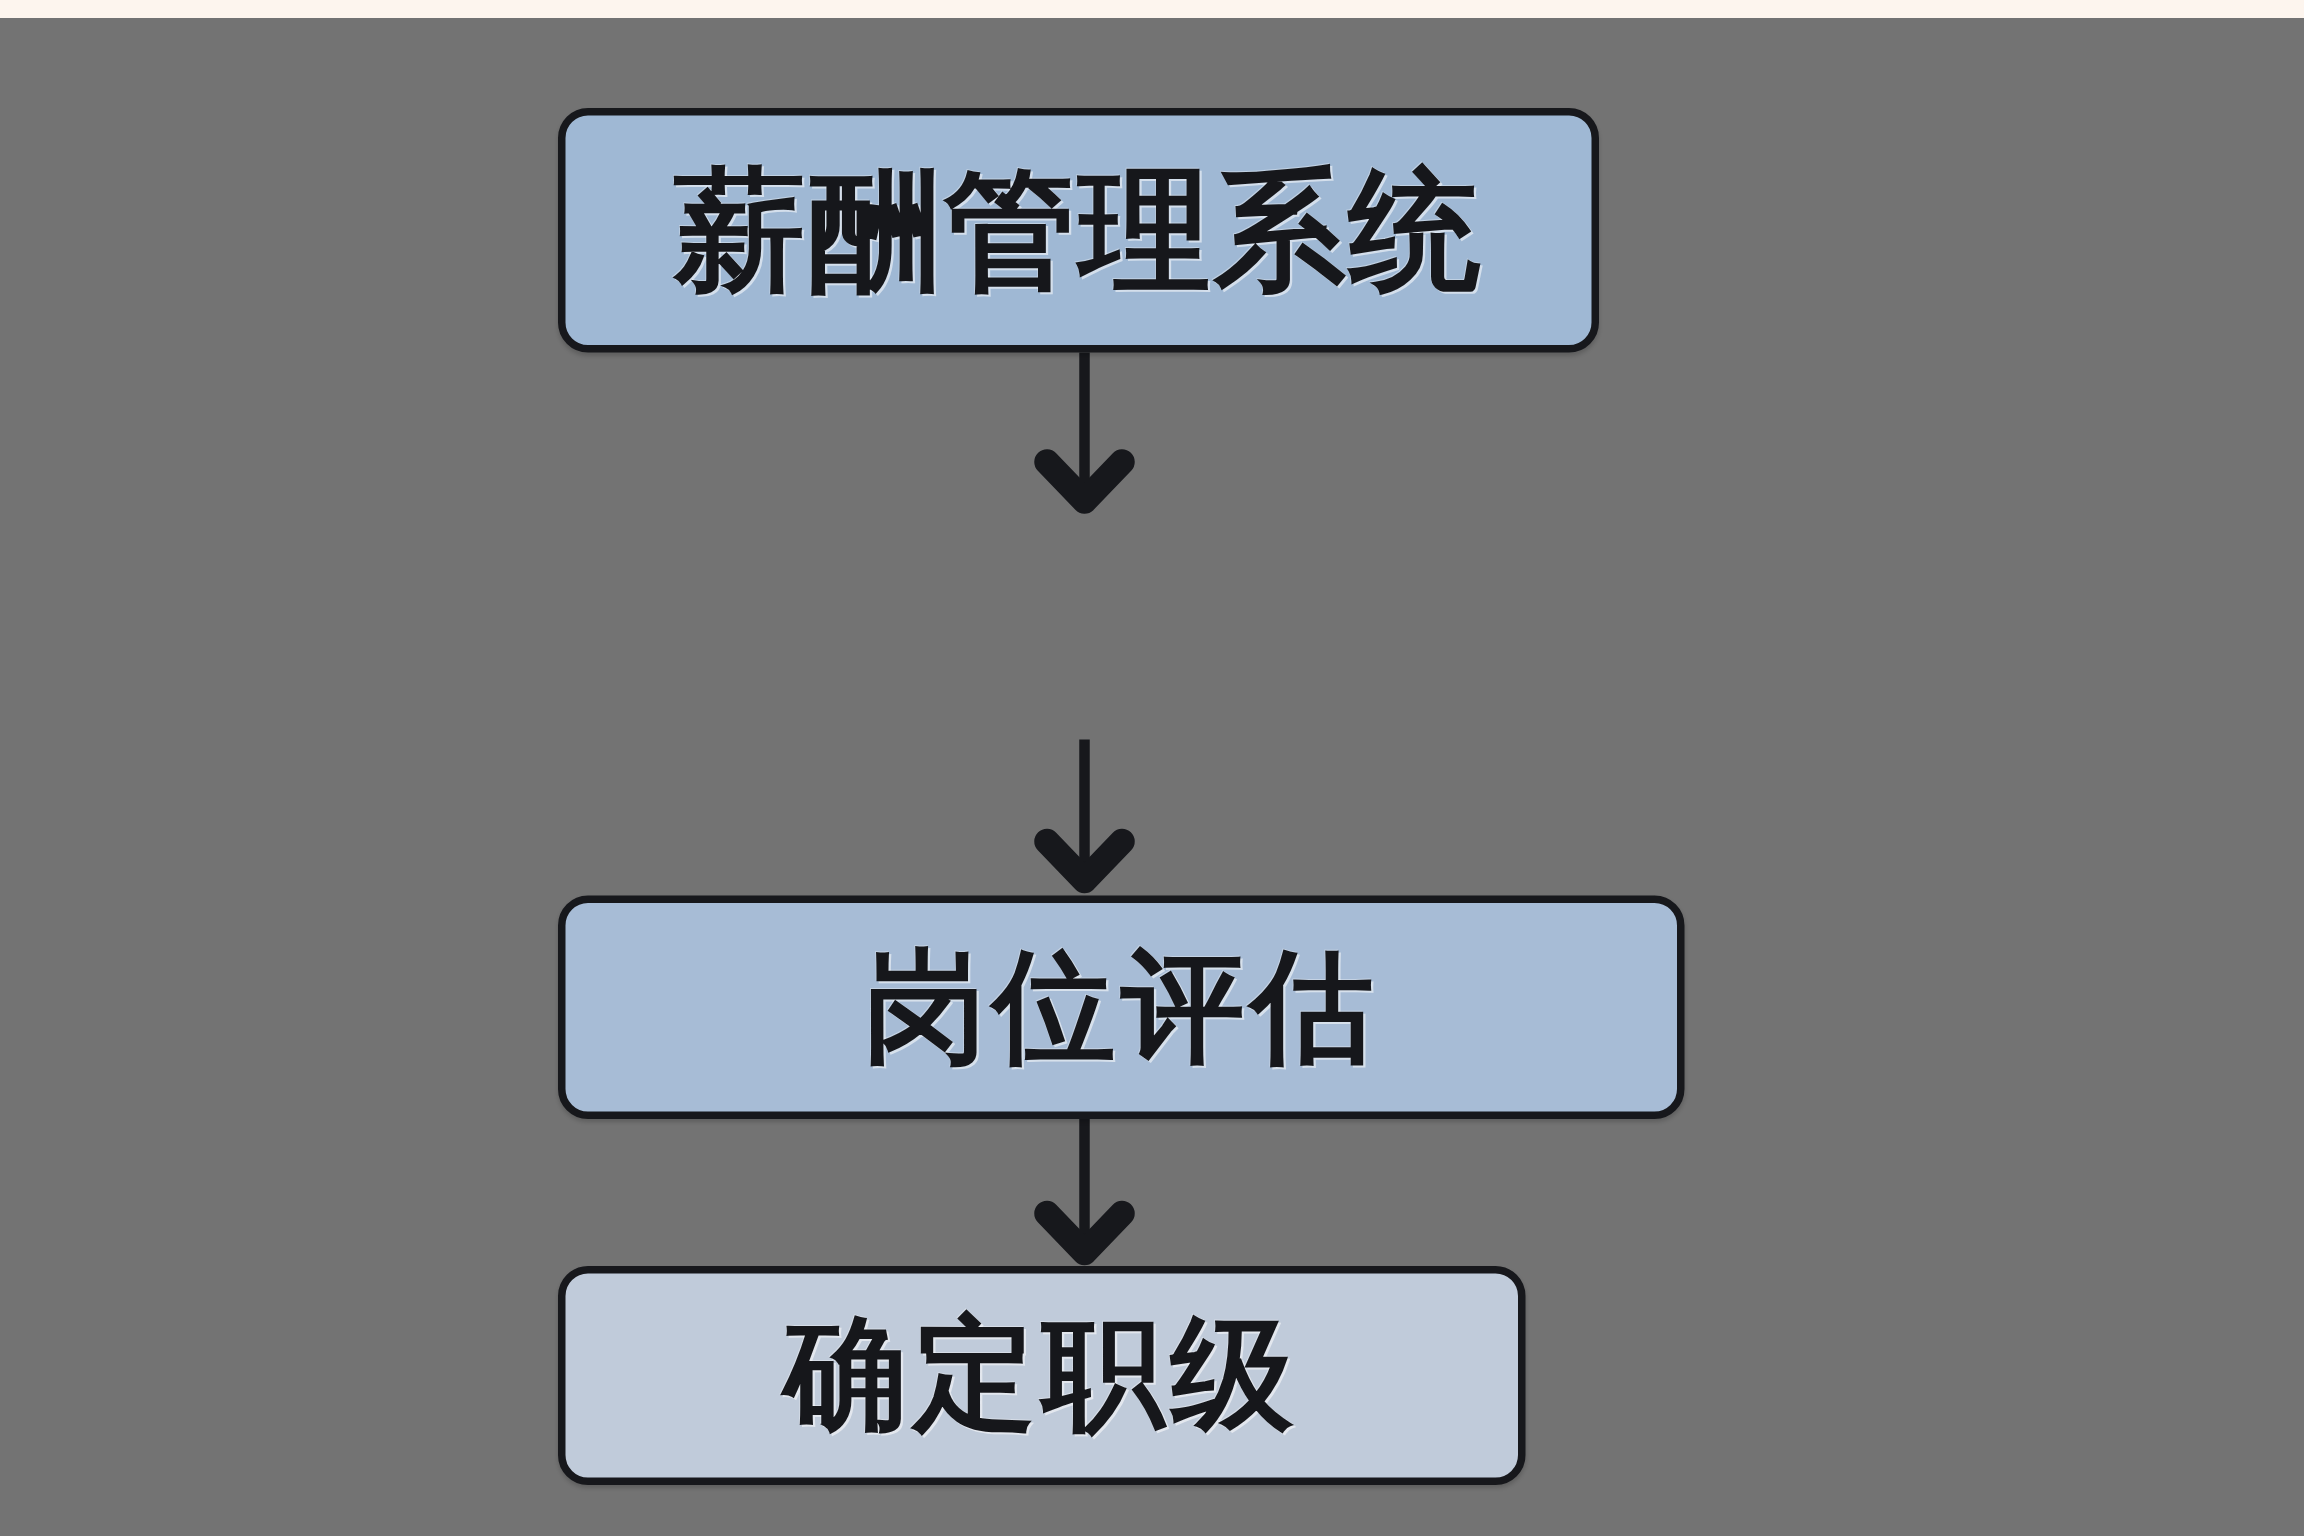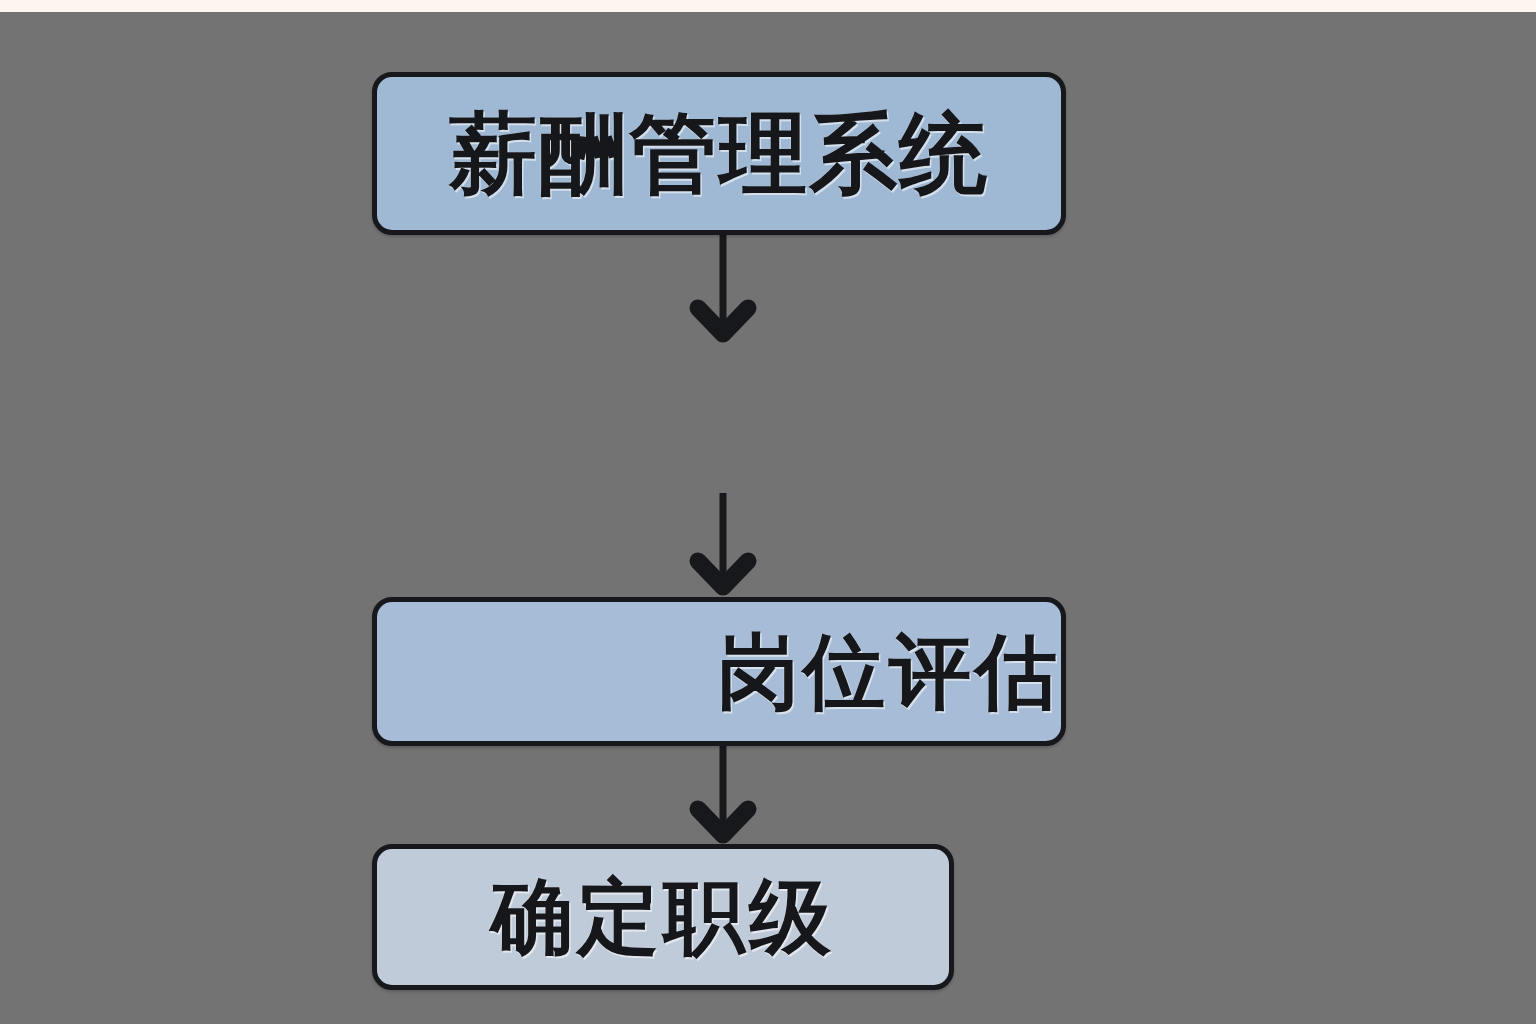--- a/index.html
+++ b/index.html
@@ -37,22 +37,22 @@
     line-height: 1;
     white-space: nowrap;
     text-shadow:
        1.5px 1.5px 0 rgba(255,255,255,0.55),
       -0.5px -0.5px 0 rgba(255,255,255,0.35);
   }
 
   
   #node-1 { left: 372px; top:  60px; width: 694px; height: 163px; background: #9fb8d4; }
   #node-2 { left: 372px; top: 333px; width: 694px; height: 148px; background: #c3cedd; }
-  #node-3 { left: 372px; top: 585px; width: 694px; height: 149px; background: #a7bcd6; justify-content: flex-end; }
-  #node-4 { left: 372px; top: 832px; width: 582px; height: 146px; background: #c0cbda; }
+  #node-3 { left: 372px; top: 585px; width: 751px; height: 149px; background: #a7bcd6; }
+  #node-4 { left: 372px; top: 832px; width: 645px; height: 146px; background: #c0cbda; }
 
   #node-1 .node-label { font-size: 88px; letter-spacing: 2px; }
   #node-2 .node-label { font-size: 80px; letter-spacing: 34px; text-indent: 34px; }
   #node-3 .node-label { font-size: 82px; letter-spacing: 4px; }
   #node-4 .node-label { font-size: 82px; letter-spacing: 4px; }
 
   .connector {
     position: absolute;
     left: 0;
     top: 0;

